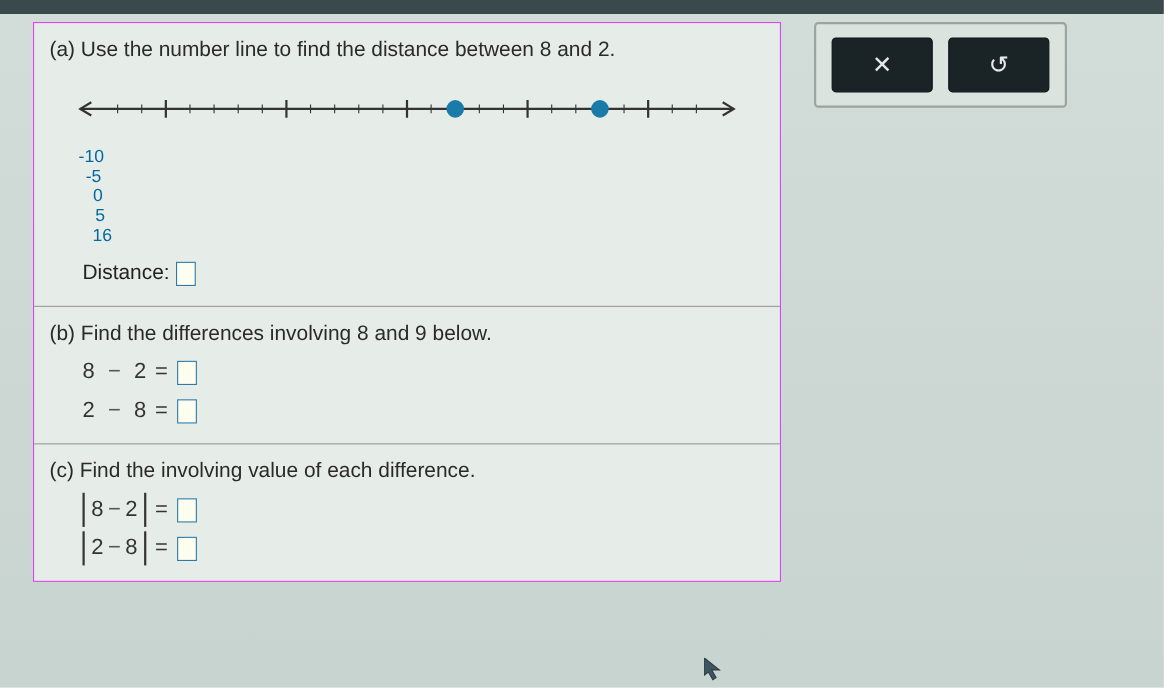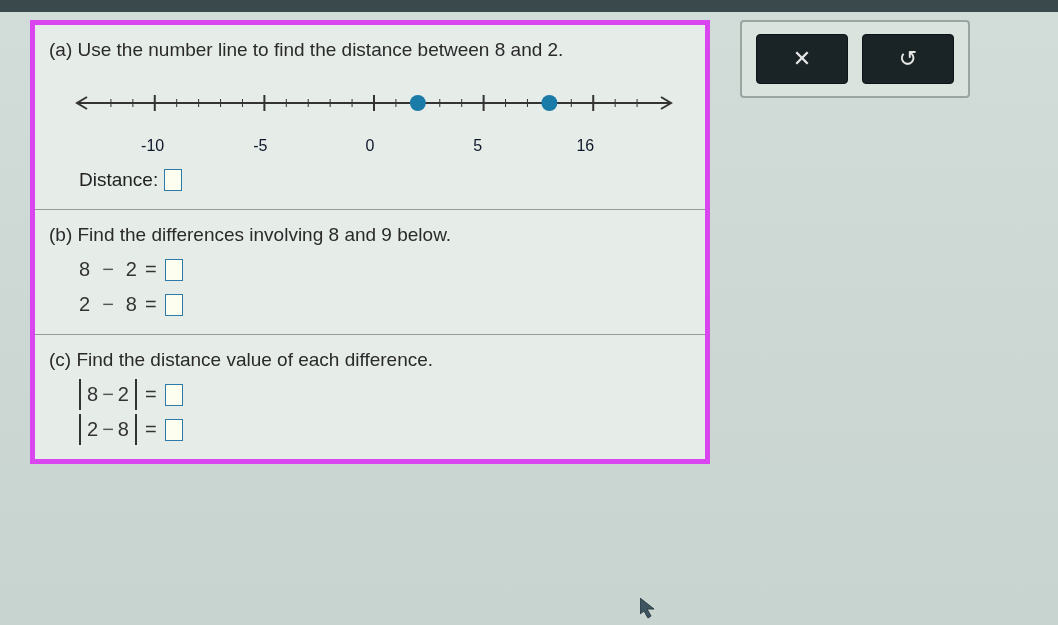--- a/index.html
+++ b/index.html
@@ -8,21 +8,21 @@
       height: 625px;
       background: linear-gradient(to bottom, #3a4a4c 0%, #3a4a4c 2%, #d2dcd8 2%, #c8d4d0 100%);
       font-family: Verdana, Arial, sans-serif;
       padding: 20px 30px;
       display: flex;
       gap: 30px;
       align-items: flex-start;
     }
     .problem-panel {
       background: #e6ece8;
-      border: 5px solid #d946ef;
+      border: 1px solid #d946ef;
       width: 680px;
     }
     .section {
       border-bottom: 1px solid #999;
       padding: 14px 14px 18px 14px;
     }
     .section:last-child { border-bottom: none; }
     .section-label {
       font-size: 19px;
       color: #2a2a2a;
@@ -71,23 +71,24 @@
     .abs-bars::before { left: 0; }
     .abs-bars::after { right: 0; }
     .minus { color: #555; padding: 0 4px; }
     .numline-wrap {
       margin: 28px 20px 10px 20px;
     }
     .tick-labels {
       display: flex;
       justify-content: space-between;
       font-size: 16px;
-      color: #0f172a;
+      color: #0369a1;
       margin-top: 4px;
       padding: 0 4px;
+      flex-direction: column;
     }
     .controls-panel {
       background: #dbe3df;
       border: 2px solid #9aa5a0;
       border-radius: 4px;
       padding: 12px 14px;
       display: flex;
       gap: 14px;
     }
     .ctrl-btn {
@@ -198,21 +199,21 @@
       <span class="minus">−</span>
       <span>8</span>
       <span>=</span>
       <span class="input-box"></span>
     </div>
   </div>
 
   <div class="section">
     <div class="section-label">
       <span>(c)</span>
-      <span>Find the distance value of each difference.</span>
+      <span>Find the involving value of each difference.</span>
     </div>
     <div class="subline">
       <span class="abs-bars">
         <span>8</span>
         <span class="minus">−</span>
         <span>2</span>
       </span>
       <span>=</span>
       <span class="input-box"></span>
     </div>

